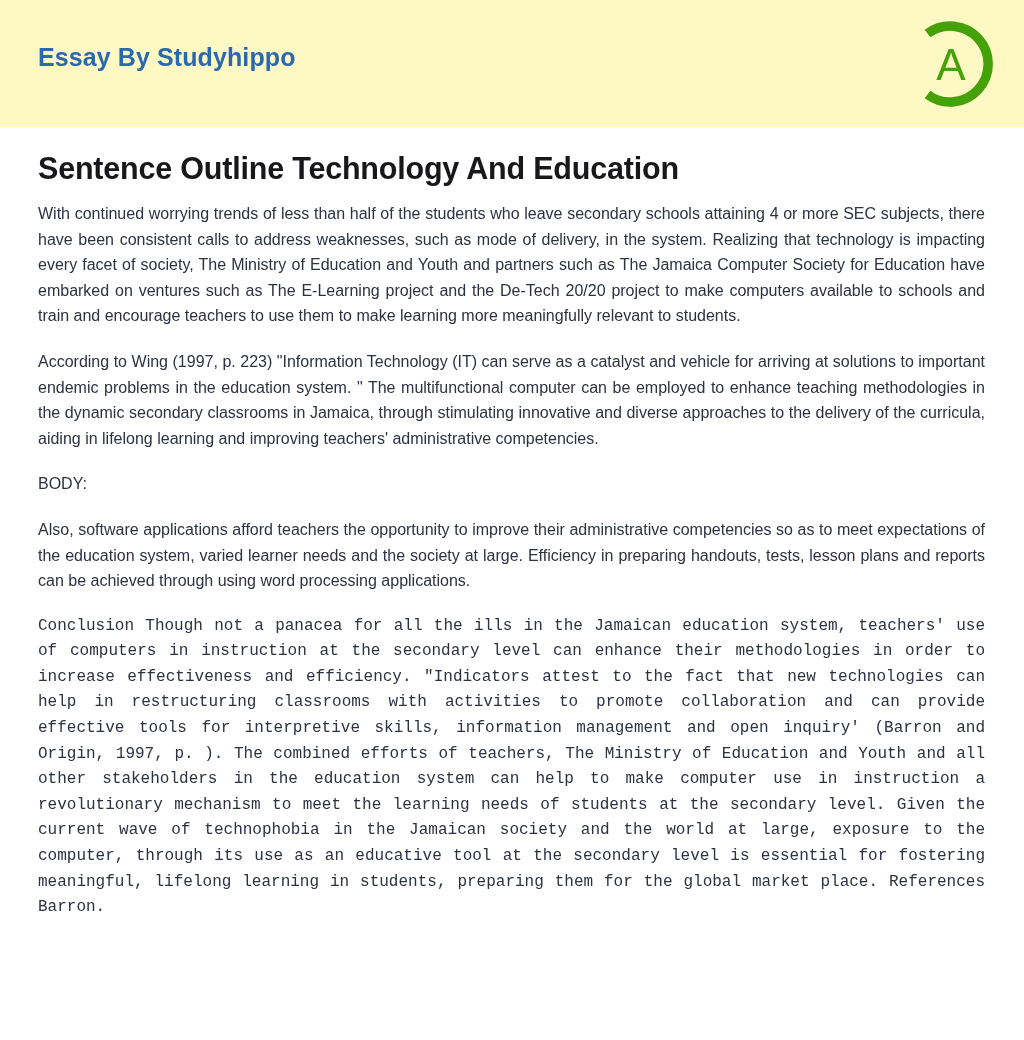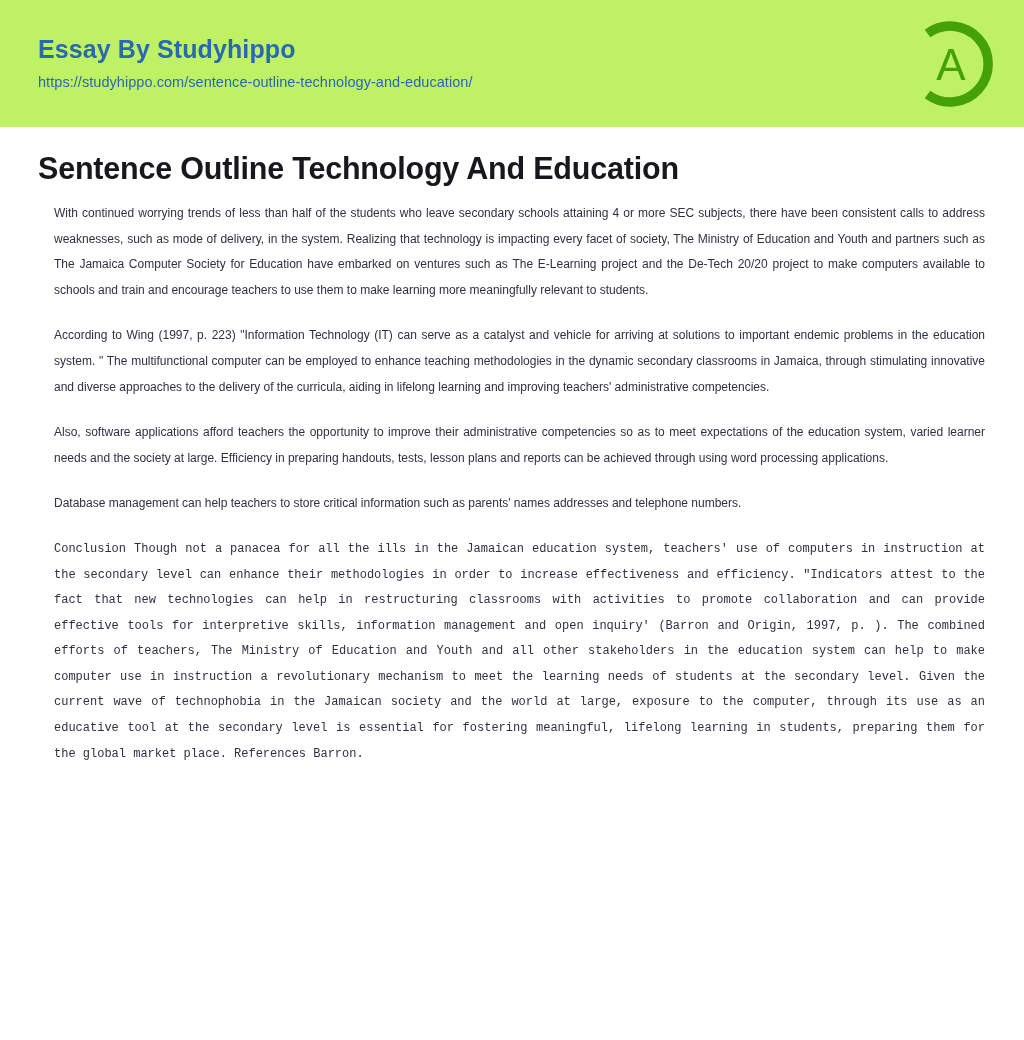--- a/index.html
+++ b/index.html
@@ -14,21 +14,21 @@
     font-family: "Liberation Sans", sans-serif;
     -webkit-font-smoothing: antialiased;
     overflow: hidden;
   }
 
   
   .site-header {
     position: relative;
     width: 1024px;
     height: 127px;
-    background: #bef264;
+    background: #fef9c3;
     box-sizing: border-box;
   }
   .header-inner {
     position: absolute;
     left: 38px;
     top: 0;
     height: 127px;
     display: flex;
     flex-direction: column;
     justify-content: center;
@@ -74,59 +74,58 @@
   }
   .article-title {
     font-size: 30.5px;
     font-weight: bold;
     color: #17171c;
     letter-spacing: -0.2px;
     line-height: 1.18;
     margin: 0 0 14px 0;
   }
   .para {
-    font-size: 12px;
+    font-size: 16px;
     line-height: 25.6px;
     color: #2d3142;
     text-align: justify;
     text-justify: inter-word;
-    margin: 0 0 20px 16px;
+    margin: 0 0 20px 0;
     letter-spacing: 0.0px;
   }
   .para.plain {
     text-align: left;
   }
   .para:last-child {
     margin-bottom: 0;
     font-family: Liberation Mono, monospace;
   }
 </style>
 </head>
 <body>
 
 <header class="site-header">
   <div class="header-inner">
     <div class="brand-title">Essay By Studyhippo</div>
-    <a class="brand-url" href="#">https://studyhippo.com/sentence-outline-technology-and-education/</a>
   </div>
   <div class="logo-wrap">
     <svg viewBox="0 0 92 92" xmlns="http://www.w3.org/2000/svg" aria-hidden="true">
       <path d="M 22.5 76.5 A 38 38 0 1 0 22.5 15.5" fill="none" stroke="#44a108" stroke-width="9.5" stroke-linecap="butt"></path>
       <text x="46" y="62" text-anchor="middle" font-family="'Liberation Sans', sans-serif" font-size="44" fill="#44a108">A</text>
     </svg>
   </div>
 </header>
 
 <main class="article">
   <h1 class="article-title">Sentence Outline Technology And Education</h1>
 
   <p class="para">With continued worrying trends of less than half of the students who leave secondary schools attaining 4 or more SEC subjects, there have been consistent calls to address weaknesses, such as mode of delivery, in the system. Realizing that technology is impacting every facet of society, The Ministry of Education and Youth and partners such as The Jamaica Computer Society for Education have embarked on ventures such as The E-Learning project and the De-Tech 20/20 project to make computers available to schools and train and encourage teachers to use them to make learning more meaningfully relevant to students.</p>
 
   <p class="para">According to Wing (1997, p. 223) "Information Technology (IT) can serve as a catalyst and vehicle for arriving at solutions to important endemic problems in the education system. " The multifunctional computer can be employed to enhance teaching methodologies in the dynamic secondary classrooms in Jamaica, through stimulating innovative and diverse approaches to the delivery of the curricula, aiding in lifelong learning and improving teachers' administrative competencies.</p>
 
+  <p class="para plain">BODY:</p>
 
   <p class="para">Also, software applications afford teachers the opportunity to improve their administrative competencies so as to meet expectations of the education system, varied learner needs and the society at large. Efficiency in preparing handouts, tests, lesson plans and reports can be achieved through using word processing applications.</p>
 
 
-  <p class="para">Database management can help teachers to store critical information such as parents' names addresses and telephone numbers.</p>
 
   <p class="para">Conclusion Though not a panacea for all the ills in the Jamaican education system, teachers' use of computers in instruction at the secondary level can enhance their methodologies in order to increase effectiveness and efficiency. "Indicators attest to the fact that new technologies can help in restructuring classrooms with activities to promote collaboration and can provide effective tools for interpretive skills, information management and open inquiry' (Barron and Origin, 1997, p. ). The combined efforts of teachers, The Ministry of Education and Youth and all other stakeholders in the education system can help to make computer use in instruction a revolutionary mechanism to meet the learning needs of students at the secondary level.  Given the current wave of technophobia in the Jamaican society and the world at large, exposure to the computer, through its use as an educative tool at the secondary level is essential for fostering meaningful, lifelong learning in students, preparing them for the global market place. References Barron.</p>
 </main>
 
 </body></html>

